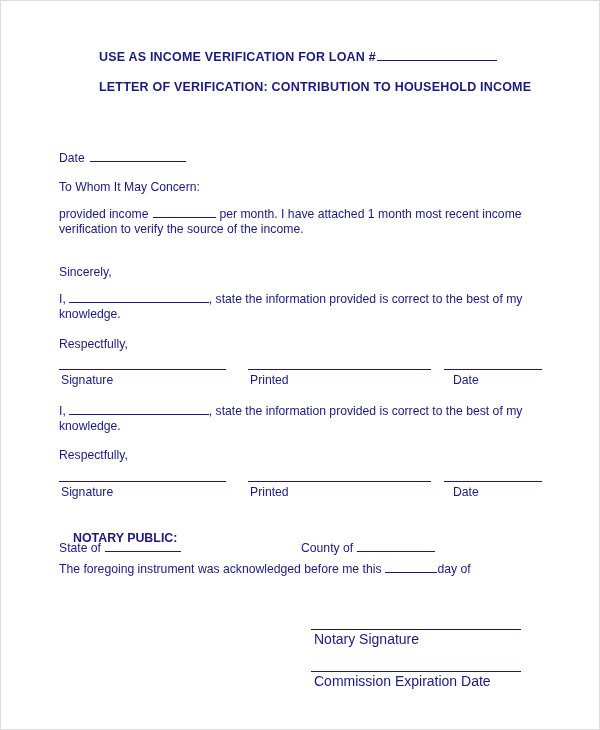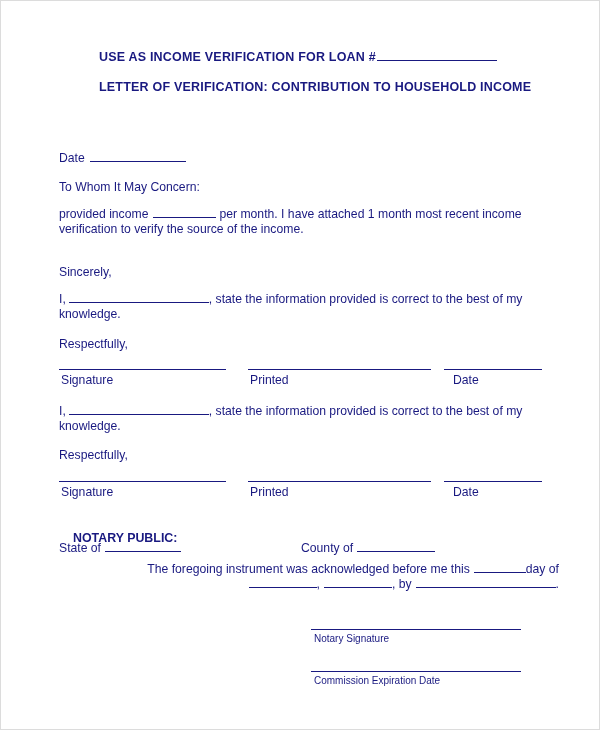--- a/index.html
+++ b/index.html
@@ -135,33 +135,33 @@
   }
   #notary-body {
     position: absolute;
     left: 58px;
     top: 561px;
     width: 500px;
     font-size: 12.2px;
     line-height: 15px;
     color: #191980;
   }
-  #notary-body .ln { display: block; white-space: nowrap; text-align: right; }
+  #notary-body .ln { display: block; white-space: nowrap; }
 
   .notary-sig {
     position: absolute;
     left: 310px;
     width: 210px;
     border-top: 1.6px solid #191980;
     height: 0;
   }
   .notary-sig-label {
     position: absolute;
     left: 313px;
-    font-size: 10px;
+    font-size: 14px;
     line-height: 14px;
     color: #191980;
     white-space: nowrap;
   }
   #notary-sig-rule { top: 628px; }
   #notary-sig-text { top: 631px; }
   #notary-comm-rule { top: 670px; }
   #notary-comm-text { top: 673px; }
 </style>
 </head>
@@ -223,21 +223,20 @@
 
     <div id="notary-heading">NOTARY PUBLIC:</div>
 
     <div id="notary-state-line">
       <span>State of</span><span class="rule-inline" style="width:76px;margin-left:4px"></span>
       <span id="notary-county-span"><span>County of</span><span class="rule-inline" style="width:78px;margin-left:4px"></span></span>
     </div>
 
     <div id="notary-body">
       <span class="ln"><span>The foregoing instrument was acknowledged before me this</span><span class="rule-inline" style="width:52px;margin-left:4px"></span><span>day of</span></span>
-      <span class="ln"><span class="rule-inline" style="width:68px"></span><span>,</span><span class="rule-inline" style="width:68px;margin-left:4px"></span><span>, by</span><span class="rule-inline" style="width:140px;margin-left:4px"></span><span>.</span></span>
     </div>
 
     <div class="notary-sig" id="notary-sig-rule"></div>
     <div class="notary-sig-label" id="notary-sig-text">Notary Signature</div>
 
     <div class="notary-sig" id="notary-comm-rule"></div>
     <div class="notary-sig-label" id="notary-comm-text">Commission Expiration Date</div>
 
   </div>
 </div>

